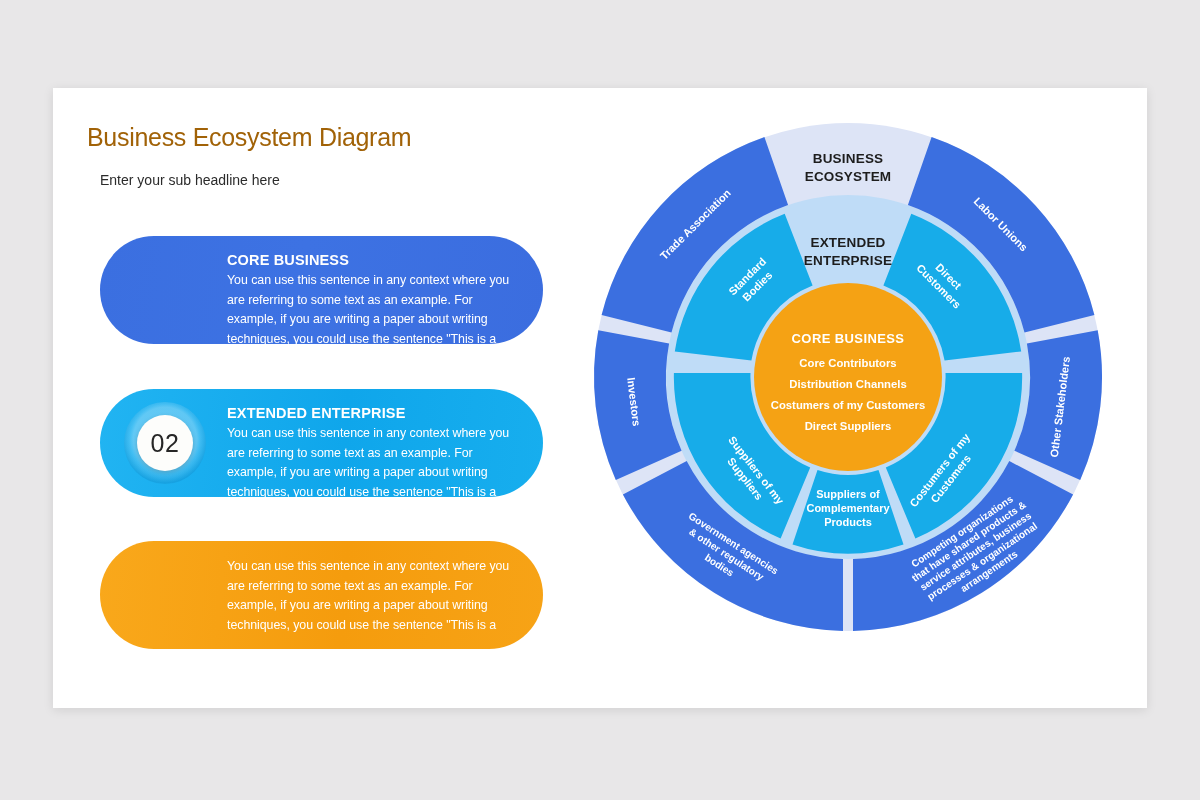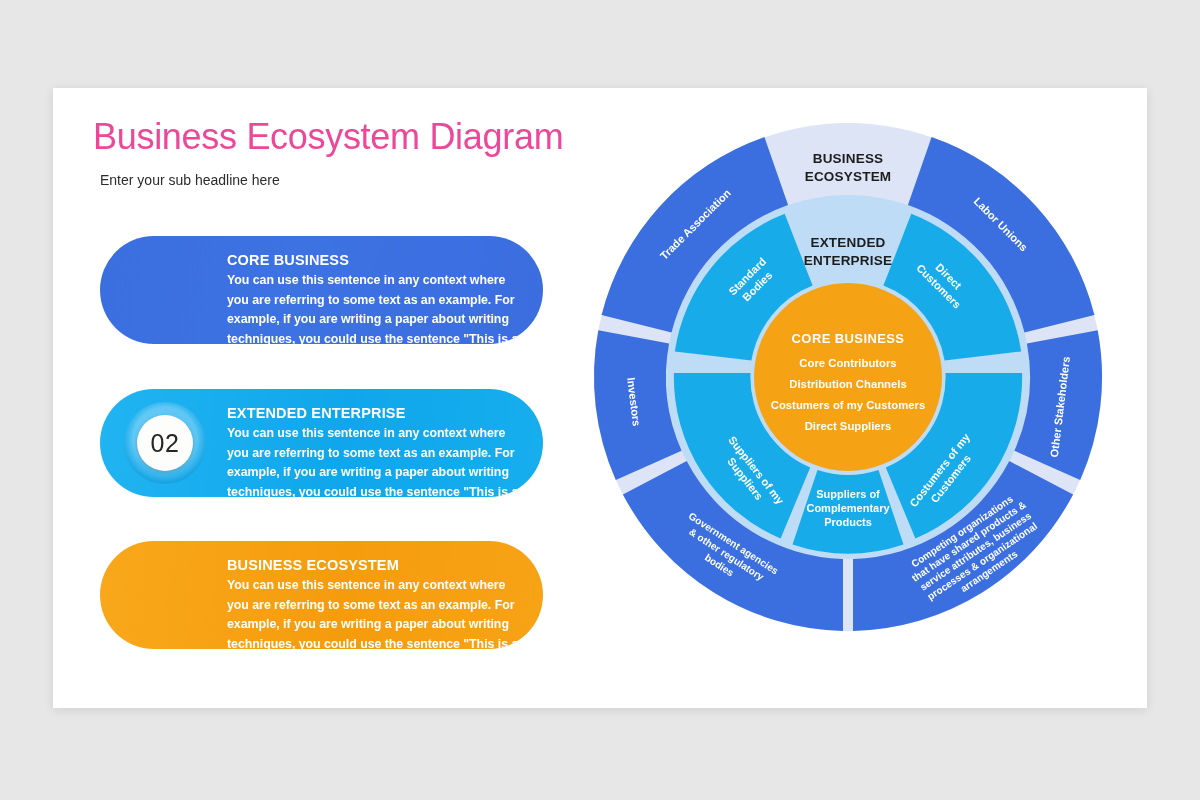--- a/index.html
+++ b/index.html
@@ -11,23 +11,23 @@
   }
   #slide{
     position:absolute;
     left:53px;top:88px;
     width:1094px;height:620px;
     background:#ffffff;
     box-shadow:0 2px 10px rgba(0,0,0,.10);
   }
   
   #title{
-    position:absolute;left:40px;top:27px;
-    font-size:36px;line-height:44px;
-    color:#ec4899;font-weight:400;
+    position:absolute;left:34px;top:27px;
+    font-size:25px;line-height:44px;
+    color:#a16207;font-weight:400;
     letter-spacing:-0.3px;
     white-space:nowrap;
   }
   #subtitle{
     position:absolute;left:47px;top:84px;
     font-size:14px;color:#2b2b2b;font-weight:400;
   }
   
   .card{
     position:absolute;left:47px;width:443px;height:108px;
@@ -56,21 +56,21 @@
     font-size:25px;color:#262626;font-weight:400;letter-spacing:.5px;
   }
   .card-text{
     position:absolute;left:127px;top:16px;width:295px;
   }
   .card-head{
     font-size:14.5px;font-weight:bold;letter-spacing:.15px;
     margin-bottom:3px;
   }
   .card-body{
-    font-size:12.4px;line-height:19.5px;font-weight:bold;
+    font-size:12.4px;line-height:19.5px;font-weight:normal;
     letter-spacing:-0.05px;
   }
   
   #wheel{
     position:absolute;left:520px;top:13px;width:550px;height:552px;
   }
   #wheel svg{display:block;}
   .seg-label{
     fill:#ffffff;font-family:"Liberation Sans",sans-serif;
     font-size:11px;font-weight:bold;
@@ -113,21 +113,20 @@
       </div>
     </div>
     <div class="card-text">
       <div class="card-head">EXTENDED ENTERPRISE</div>
       <div class="card-body">You can use this sentence  in any context  where you are referring to some text as an example. For example, if you are writing a paper about writing techniques,  you could use the sentence  "This is a</div>
     </div>
   </div>
 
   <div class="card" id="card-3">
     <div class="card-text">
-      <div class="card-head">BUSINESS ECOSYSTEM</div>
       <div class="card-body">You can use this sentence  in any context  where you are referring to some text as an example. For example, if you are writing a paper about writing techniques,  you could use the sentence  "This is a</div>
     </div>
   </div>
 
   <div id="wheel">
     <svg width="550" height="552" viewBox="0 0 550 552" xmlns="http://www.w3.org/2000/svg">
       <g transform="translate(275,276)">
 
         <circle r="254" fill="#dde4f6"></circle>
         <circle r="182" fill="#bfdcf7"></circle>

